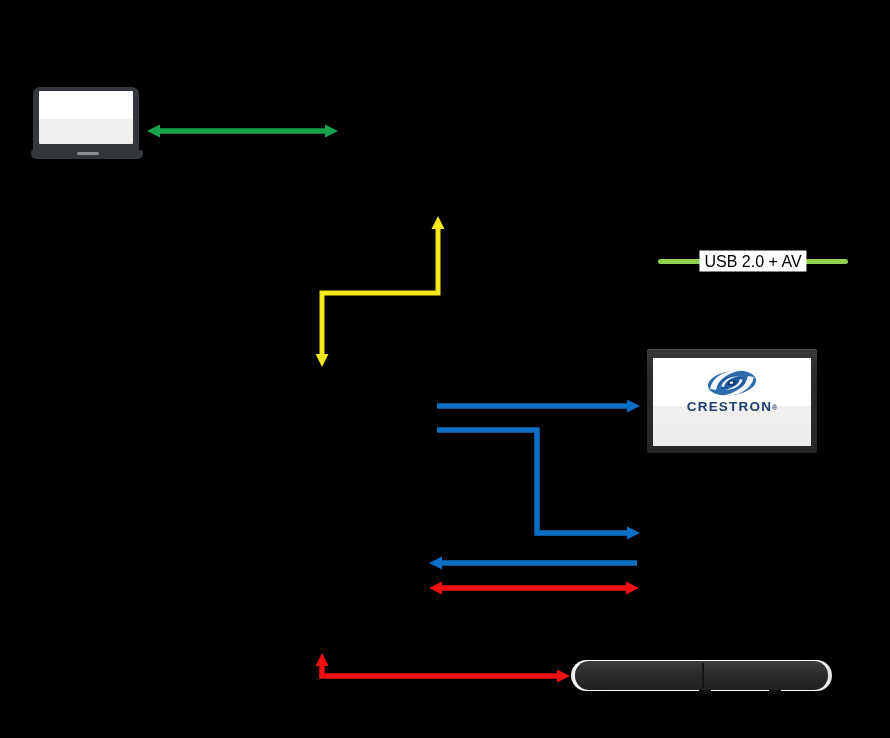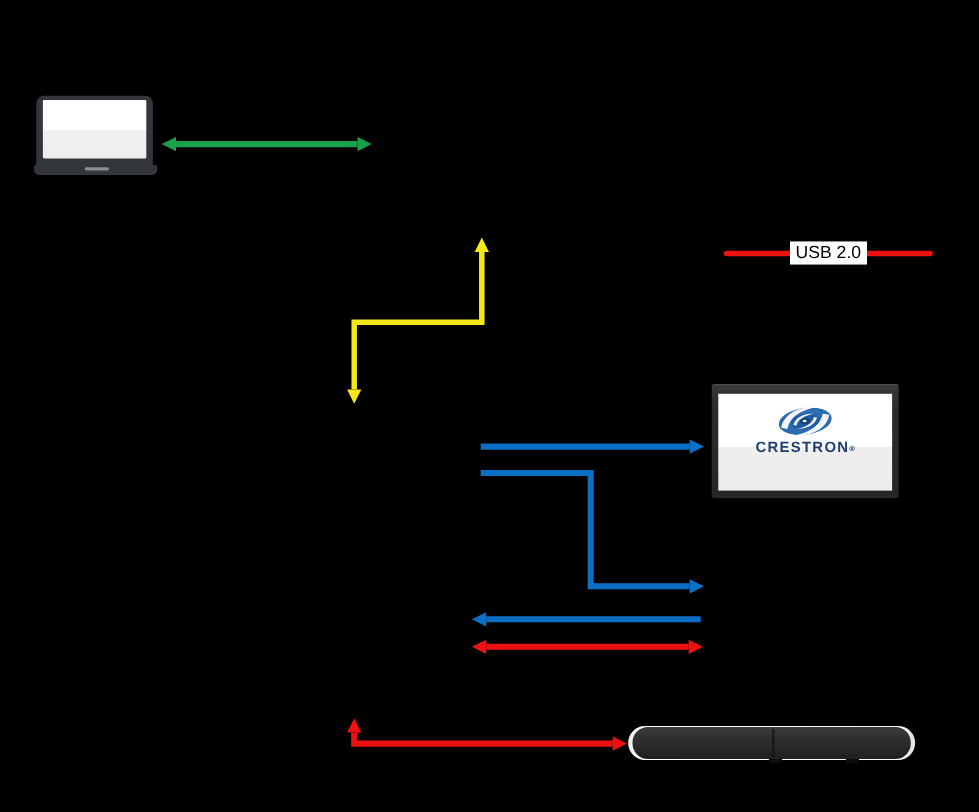--- a/index.html
+++ b/index.html
@@ -121,23 +121,23 @@
         <polyline points="442,588 626,588" fill="none" stroke="#ee1111" stroke-width="5.5"></polyline>
       </g>
       <g>
         <polygon points="322,653 328.5,666 315.5,666" fill="#ee1111"></polygon>
         <polygon points="570,676 557,682.5 557,669.5" fill="#ee1111"></polygon>
         <polyline points="322,666 322,676 557,676" fill="none" stroke="#ee1111" stroke-width="5.5"></polyline>
       </g>
     </svg>
 
   <div class="legend">
-    <div class="legend-row r0">
-      <div class="legend-line" style="background-color: rgb(238, 17, 17);"></div>
-      <span class="legend-label">USB 2.0</span>
+    <div class="legend-row r1">
+      <div class="legend-line" style="background-color: rgb(146, 208, 80);"></div>
+      <span class="legend-label">USB 2.0 + AV</span>
     </div>
   </div>
 
   <div class="display">
     <div class="display-screen">
       <svg class="swirl" viewBox="0 0 60 38" width="56" height="36">
         <g transform="rotate(-8 30 19)">
           <ellipse cx="30" cy="19" rx="26" ry="13" fill="#2e6cb0"></ellipse>
           <path d="M6 22 C10 9 26 3 44 7 C30 7 16 12 12 24 Z" fill="#ffffff" opacity="0.95"></path>
           <path d="M54 16 C50 29 34 35 16 31 C30 31 44 26 48 14 Z" fill="#ffffff" opacity="0.95"></path>

